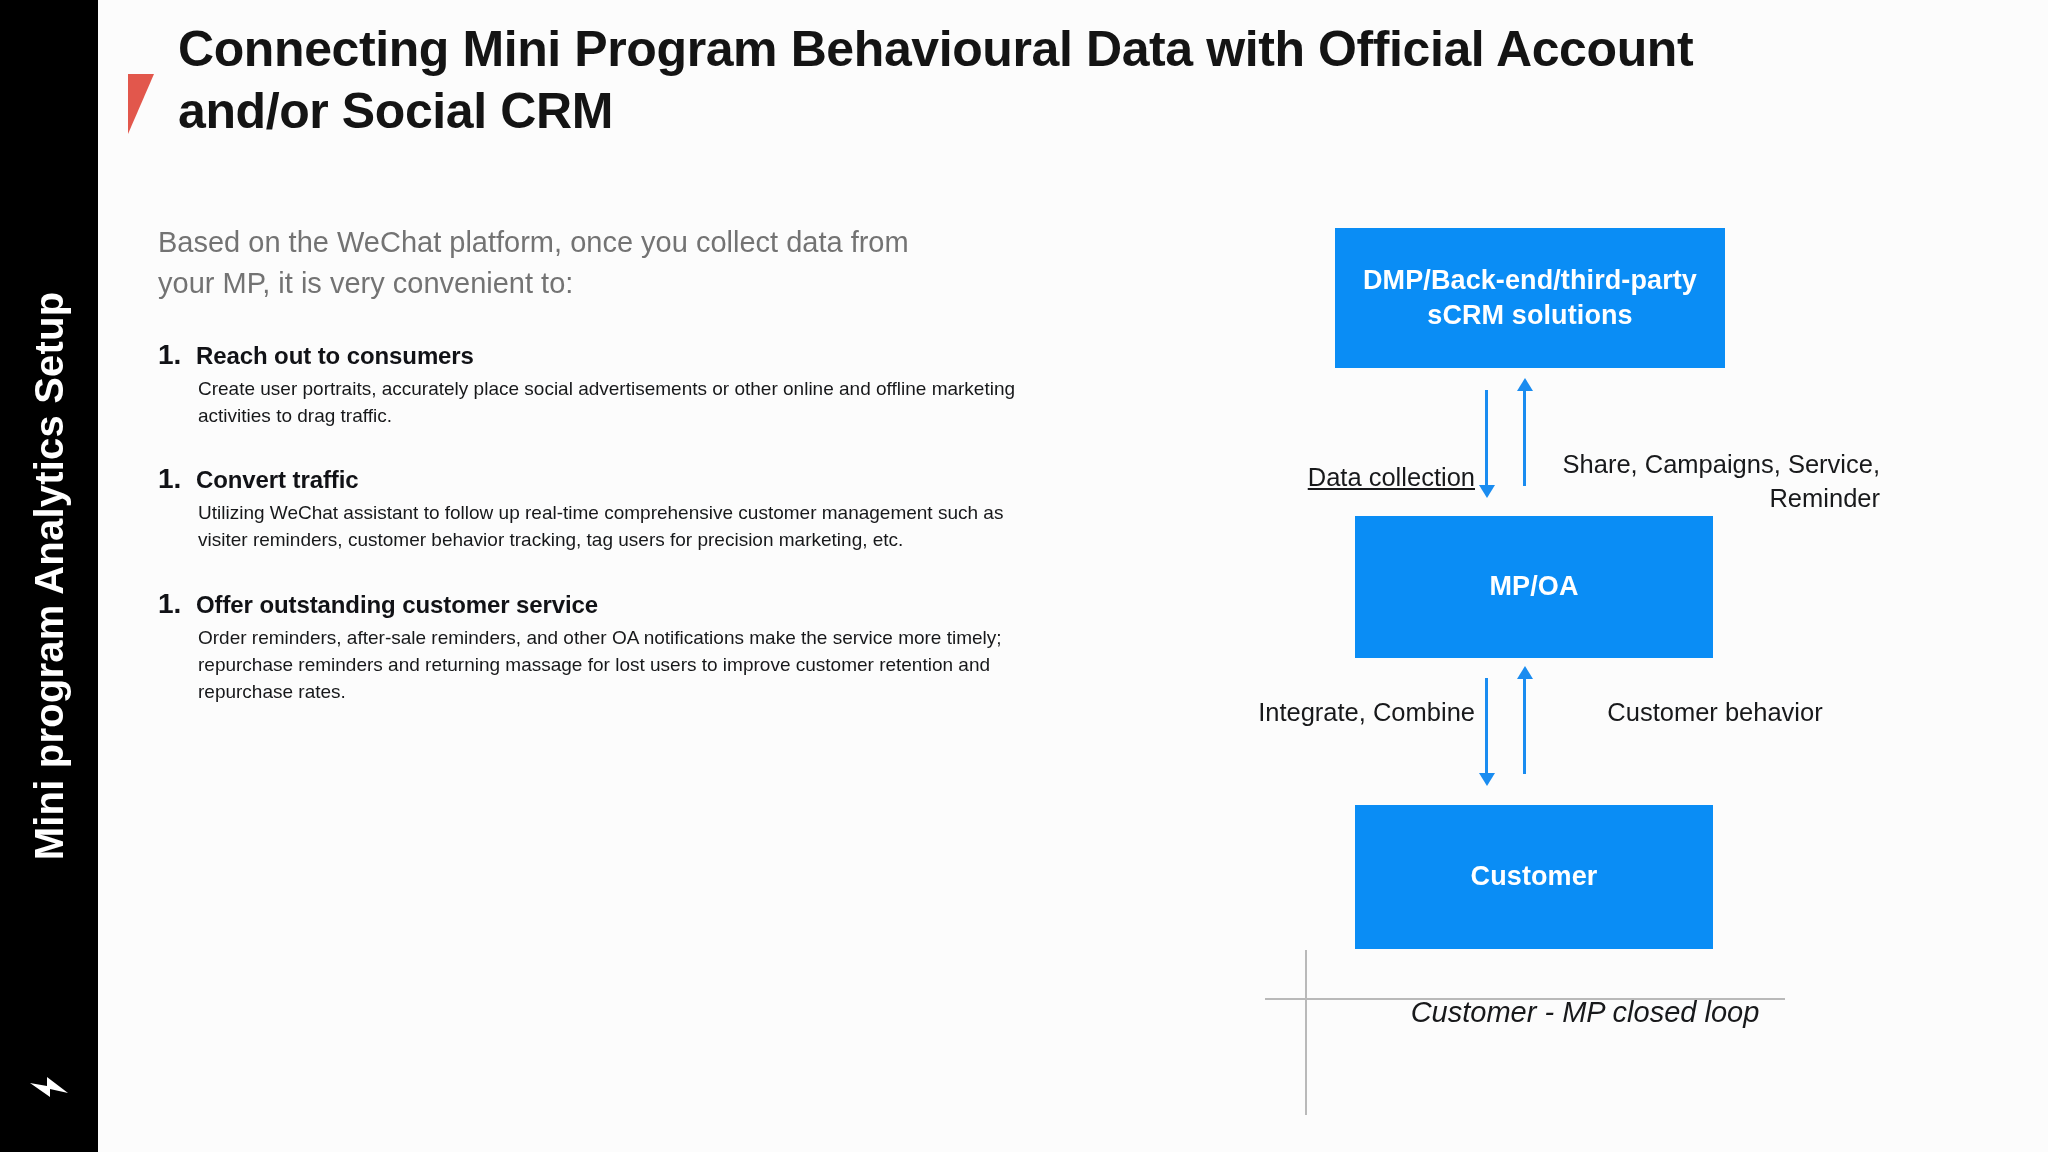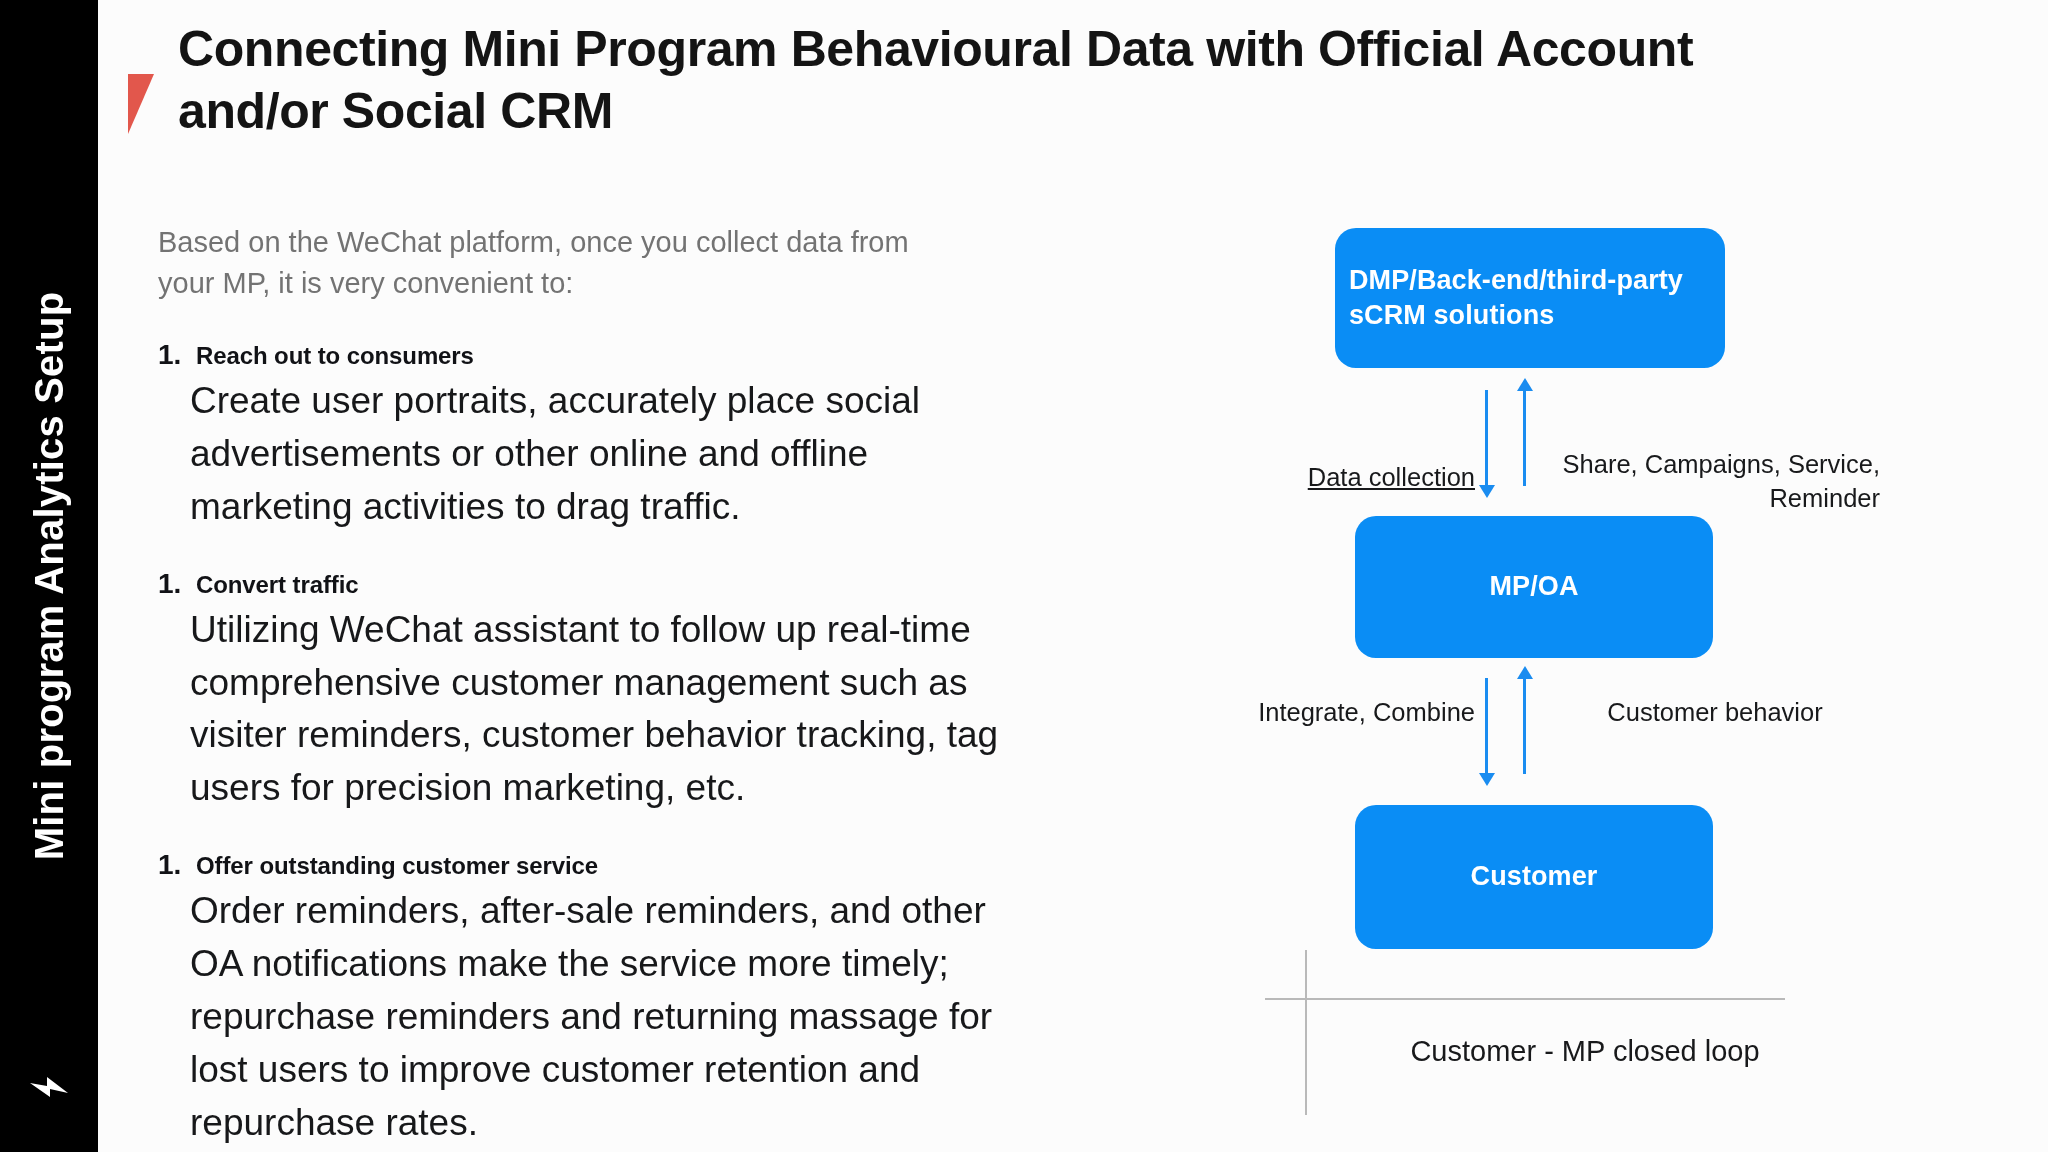--- a/index.html
+++ b/index.html
@@ -108,22 +108,22 @@
     font-weight: 700;
     color: #111216;
   }
   .item-title {
     font-size: 24px;
     font-weight: 700;
     color: #111216;
     letter-spacing: -0.1px;
   }
   .item-body {
-    margin-left: 32px;
-    font-size: 37px;
+    margin-left: 40px;
+    font-size: 19px;
     line-height: 1.43;
     font-weight: 400;
     color: #17181a;
     max-width: 840px;
   }
 
   
   .diagram {
     position: absolute;
     left: 1180px;
@@ -131,27 +131,27 @@
     width: 820px;
     height: 980px;
   }
   .node {
     position: absolute;
     background: #0a8df5;
     color: #ffffff;
     display: flex;
     align-items: center;
     justify-content: center;
+    text-align: center;
     font-weight: 700;
     font-size: 27px;
     line-height: 1.3;
     letter-spacing: 0.1px;
     padding: 8px 14px;
     box-sizing: border-box;
-    border-radius: 21px;
   }
   .node-top    { left: 155px; top: 78px;  width: 390px; height: 140px; }
   .node-mid    { left: 175px; top: 366px; width: 358px; height: 142px; }
   .node-bottom { left: 175px; top: 655px; width: 358px; height: 144px; }
 
   .arrow {
     position: absolute;
     width: 3px;
     background: #1a8cf0;
   }
@@ -203,26 +203,27 @@
     position: absolute;
     left: 85px;
     top: 848px;
     width: 520px;
     height: 2px;
     background: #b9b9b9;
   }
   .loop-caption {
     position: absolute;
     left: 85px;
-    top: 885px;
+    top: 846px;
     width: 640px;
     text-align: center;
     font-size: 29px;
     color: #18191b;
     font-weight: 400;
+    font-style: italic;
   }
 </style>
 </head>
 <body>
 
 <div id="slide">
 
   <div class="rail">
     <div class="rail-label">Mini program Analytics Setup</div>
     <span class="rail-logo">

